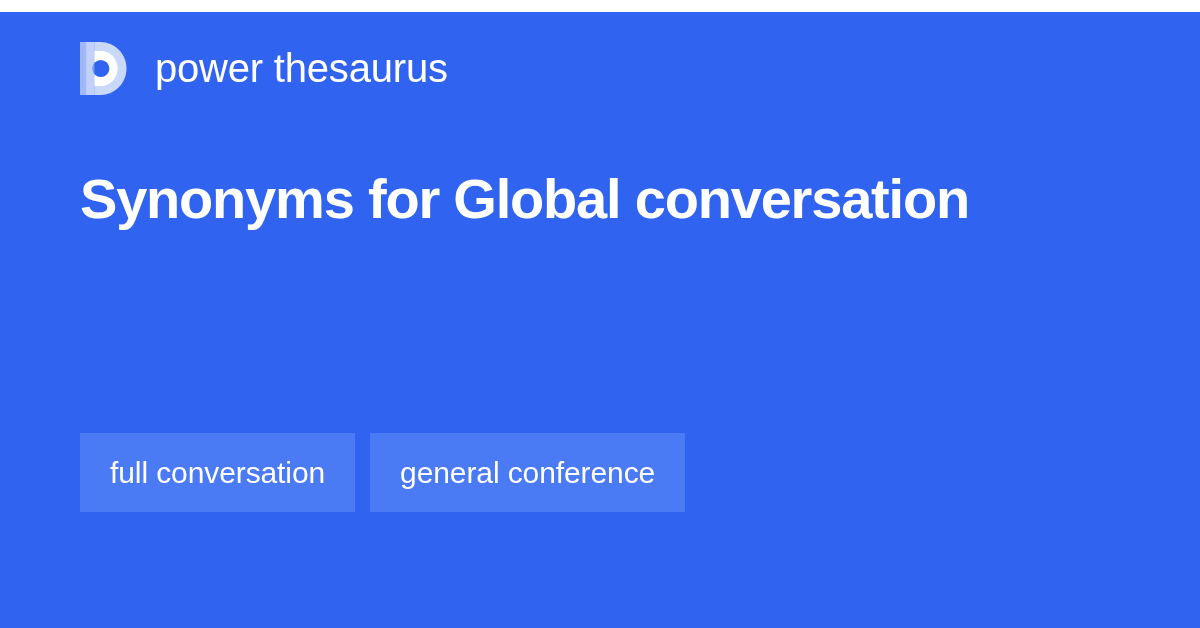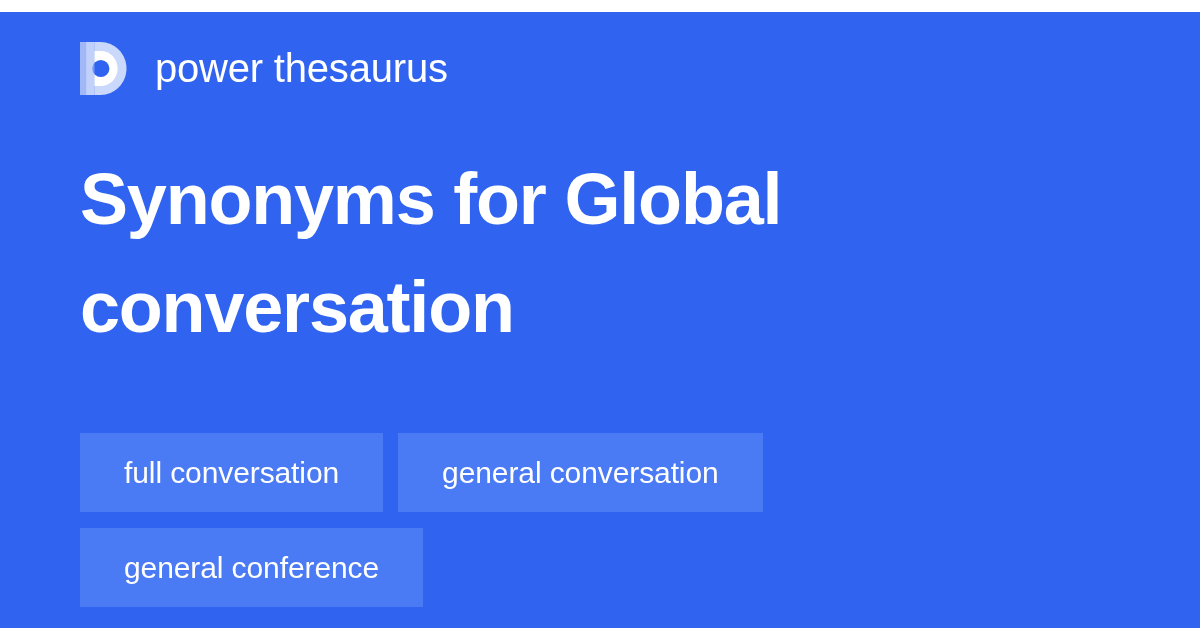--- a/index.html
+++ b/index.html
@@ -50,21 +50,21 @@
     white-space: nowrap;
   }
 
   
   .headline {
     position: absolute;
     left: 80px;
     top: 133px;
     width: 1040px;
     margin: 0;
-    font-size: 72px;
+    font-size: 56px;
     line-height: 108px;
     font-weight: 700;
     letter-spacing: -1.2px;
     color: #ffffff;
   }
 
   
   .chips {
     position: absolute;
     left: 80px;
@@ -72,21 +72,21 @@
     width: 1040px;
     display: flex;
     flex-wrap: wrap;
     gap: 16px 15px;
     align-content: flex-start;
   }
 
   .chip {
     height: 79px;
     box-sizing: border-box;
-    padding: 0 44px;
+    padding: 0 30px;
     display: flex;
     align-items: center;
     background: #4a7af4;
     color: #ffffff;
     font-size: 30px;
     font-weight: 400;
     line-height: 1;
     letter-spacing: -0.1px;
     white-space: nowrap;
     border-radius: 0;
@@ -110,17 +110,16 @@
         <rect x="6.2" y="0" width="8.3" height="53" fill="#ffffff" fill-opacity="0.35"></rect>
       </svg>
     </span>
     <span class="brand-name">power thesaurus</span>
   </div>
 
   <h1 class="headline">Synonyms for Global conversation</h1>
 
   <div class="chips">
     <span class="chip">full conversation</span>
-    <span class="chip">general conversation</span>
     <span class="chip">general conference</span>
   </div>
 
 </div>
 
 </body></html>

